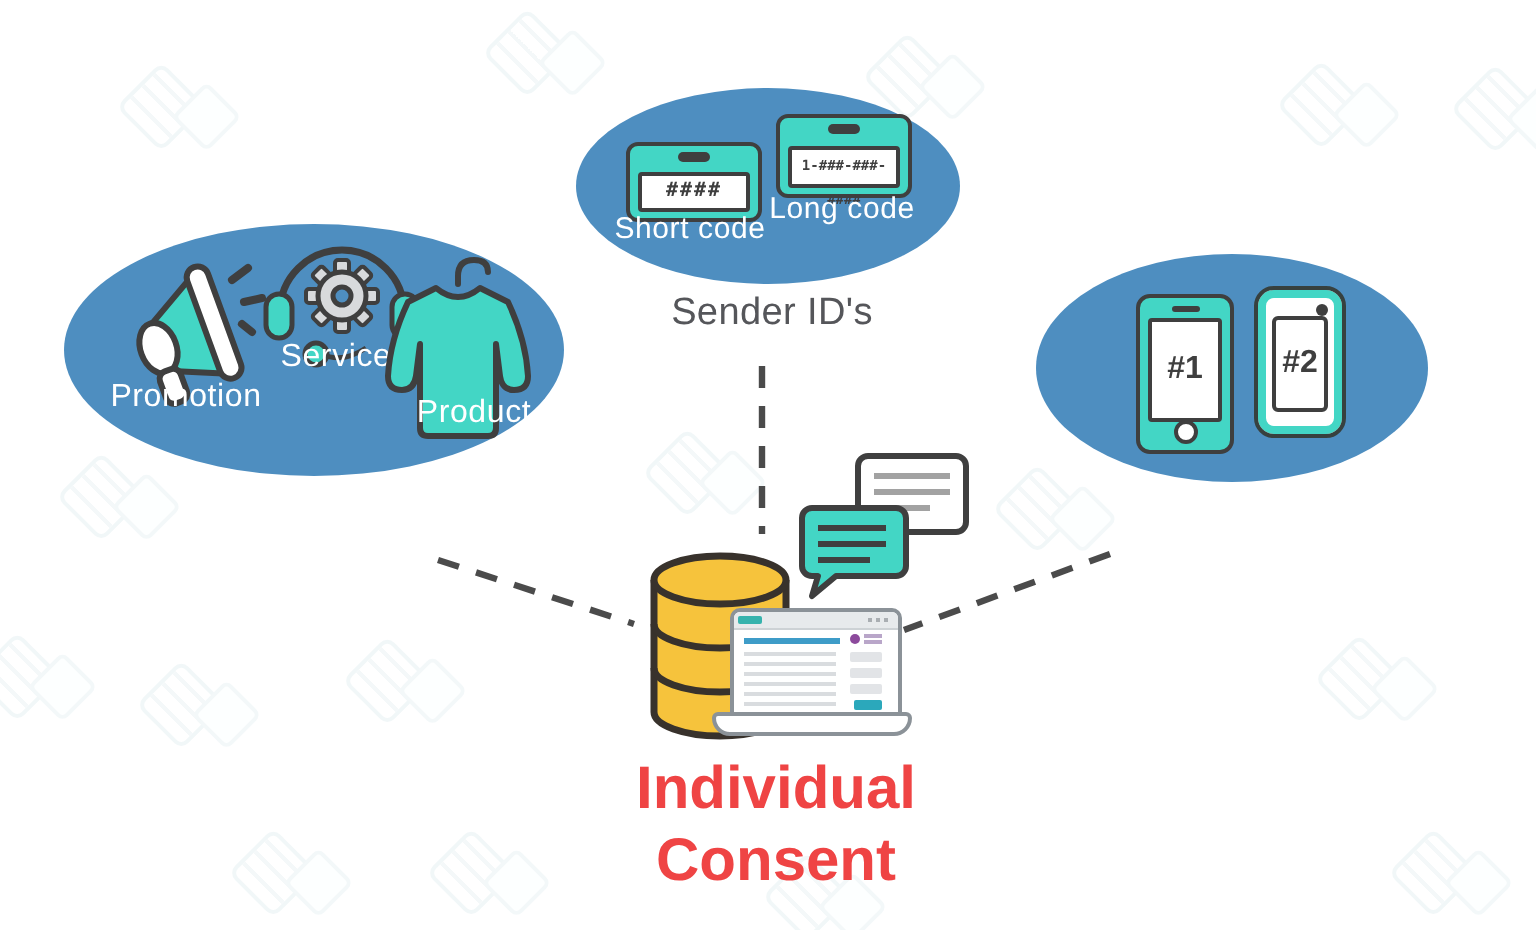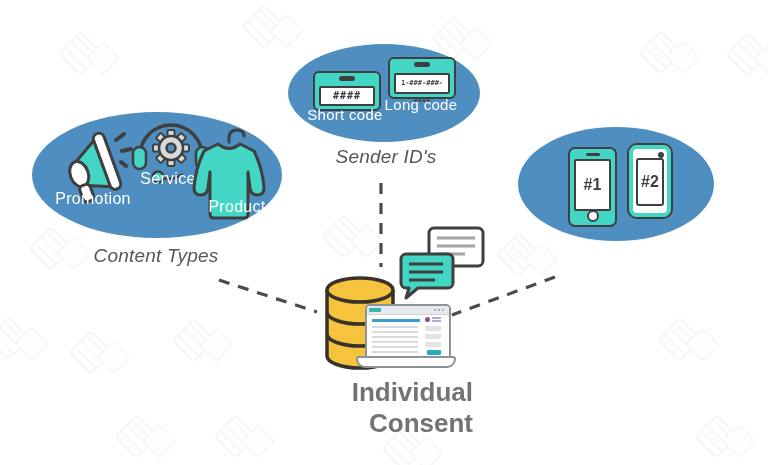--- a/index.html
+++ b/index.html
@@ -11,23 +11,23 @@
   .bg::before{content:"";position:absolute;left:0;top:9px;width:28px;height:28px;
     border:2px solid #e9f2f4;border-radius:5px;
     background:repeating-linear-gradient(0deg,transparent 0 6px,#eef5f6 6px 8px);}
   .bg::after{content:"";position:absolute;left:23px;top:0;width:21px;height:21px;
     border:2px solid #ecf4f6;border-radius:4px;background:#fdffff;}
 
   .bubble{position:absolute;background:#4E8EC0;border-radius:50%;}
 
   .wlabel{position:absolute;color:#ffffff;font-size:16px;letter-spacing:.3px;text-align:center;}
   .caption{position:absolute;transform:translateX(-50%);color:#55565A;font-size:19px;
-           letter-spacing:.2px;white-space:nowrap;font-style:italic;}
-  .title{position:absolute;transform:translateX(-50%);width:170px;text-align:right;
-         color:#737373;font-size:26px;font-weight:bold;line-height:1.2;}
+           letter-spacing:.2px;white-space:nowrap;}
+  .title{position:absolute;transform:translateX(-50%);width:170px;text-align:center;
+         color:#ef4444;font-size:30px;font-weight:bold;line-height:1.2;}
 
   
   .card{position:absolute;background:#43D6C5;border:2px solid #3F3F3F;border-radius:6px;}
   .card .slot{position:absolute;left:50%;top:3px;transform:translateX(-50%);
               width:16px;height:5px;background:#3F3F3F;border-radius:3px;}
   .card .panel{position:absolute;left:4px;right:4px;bottom:3px;background:#fff;
                border:2px solid #3F3F3F;border-radius:2px;color:#3F3F3F;font-weight:bold;
                text-align:center;font-family:"DejaVu Sans Mono",monospace;}
 
   
@@ -133,21 +133,20 @@
       </g>
     </svg>
     <div class="wlabel" style="left:96px;top:58px;width:80px">Service</div>
 
     <svg style="position:absolute;left:156px;top:10px" width="82" height="106" viewBox="0 0 82 106">
       <path d="M41,20 v-4 q0,-8 8,-8 q7,0 7,6" fill="none" stroke="#3F3F3F" stroke-width="3" stroke-linecap="round"></path>
       <path d="M30,22 L16,29 Q7,48 6,66 Q6,73 13,73 Q19,73 20,66 L22,50 L22,92 Q22,96 26,96 L56,96 Q60,96 60,92 L60,50 L62,66 Q63,73 69,73 Q76,73 76,66 Q75,48 66,29 L52,22 Q41,31 30,22 Z" fill="#43D6C5" stroke="#3F3F3F" stroke-width="3" stroke-linejoin="round"></path>
     </svg>
     <div class="wlabel" style="left:160px;top:86px;width:90px">Product</div>
   </div>
-  <div class="caption" style="left:156px;top:245px">Content Types</div>
 
   <div class="bubble" style="left:288px;top:44px;width:192px;height:98px">
 
     <div class="card" style="left:25px;top:27px;width:64px;height:36px">
       <div class="slot"></div>
       <div class="panel" style="height:16px;font-size:10px;line-height:16px;letter-spacing:1px">####</div>
     </div>
     <div class="card" style="left:100px;top:13px;width:64px;height:38px">
       <div class="slot"></div>
       <div class="panel" style="height:17px;font-size:7px;line-height:17px;letter-spacing:0">1-###-###-####</div>

